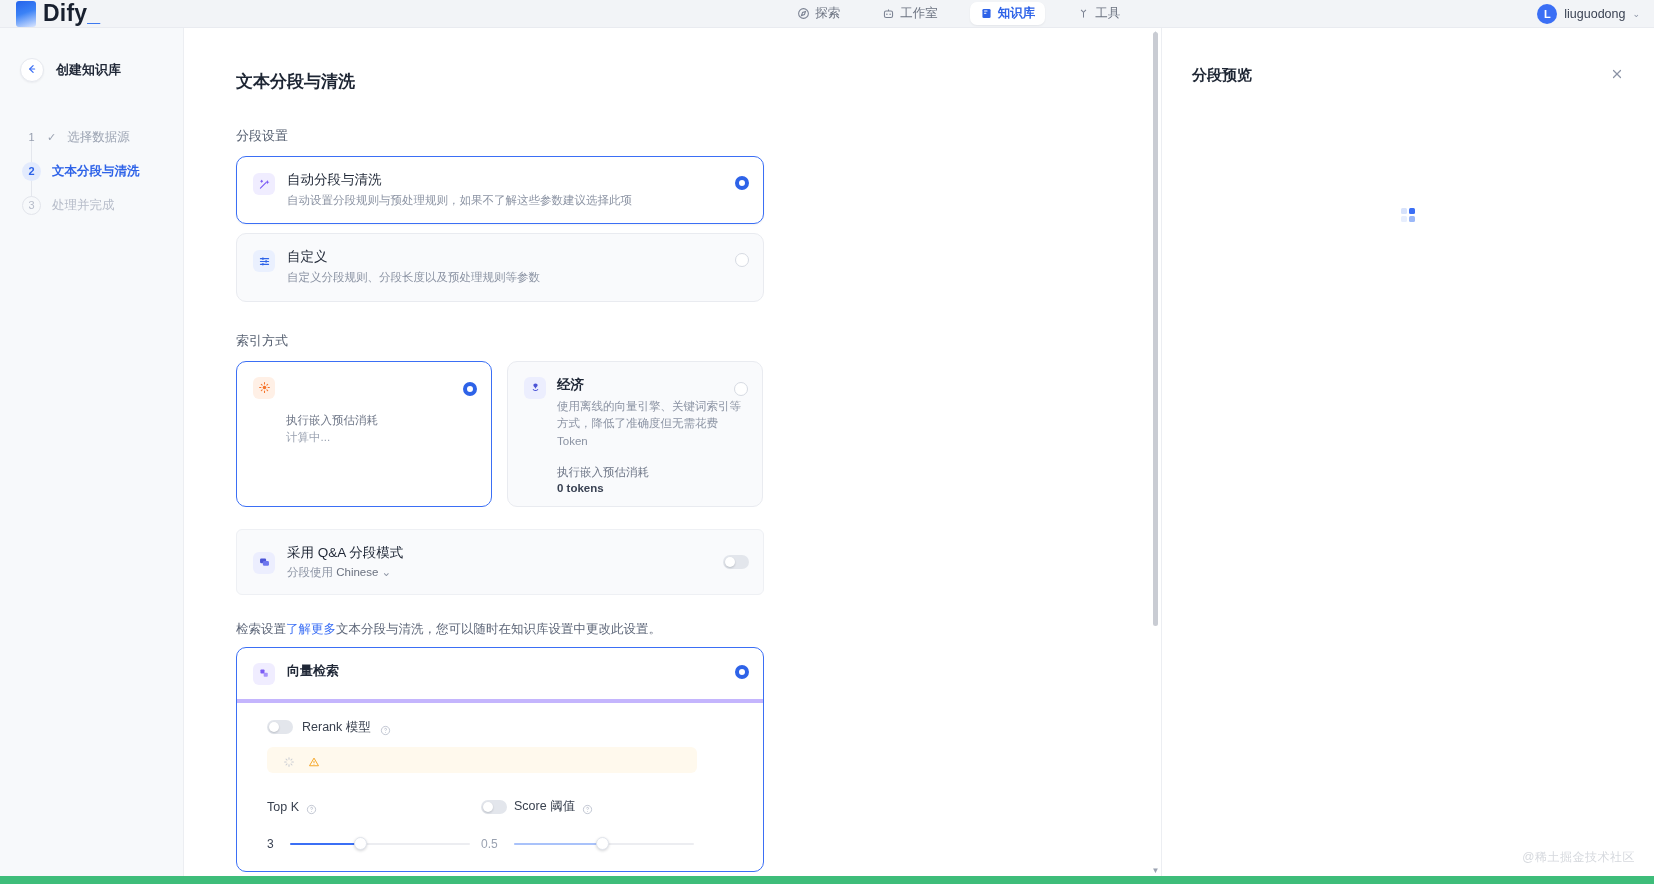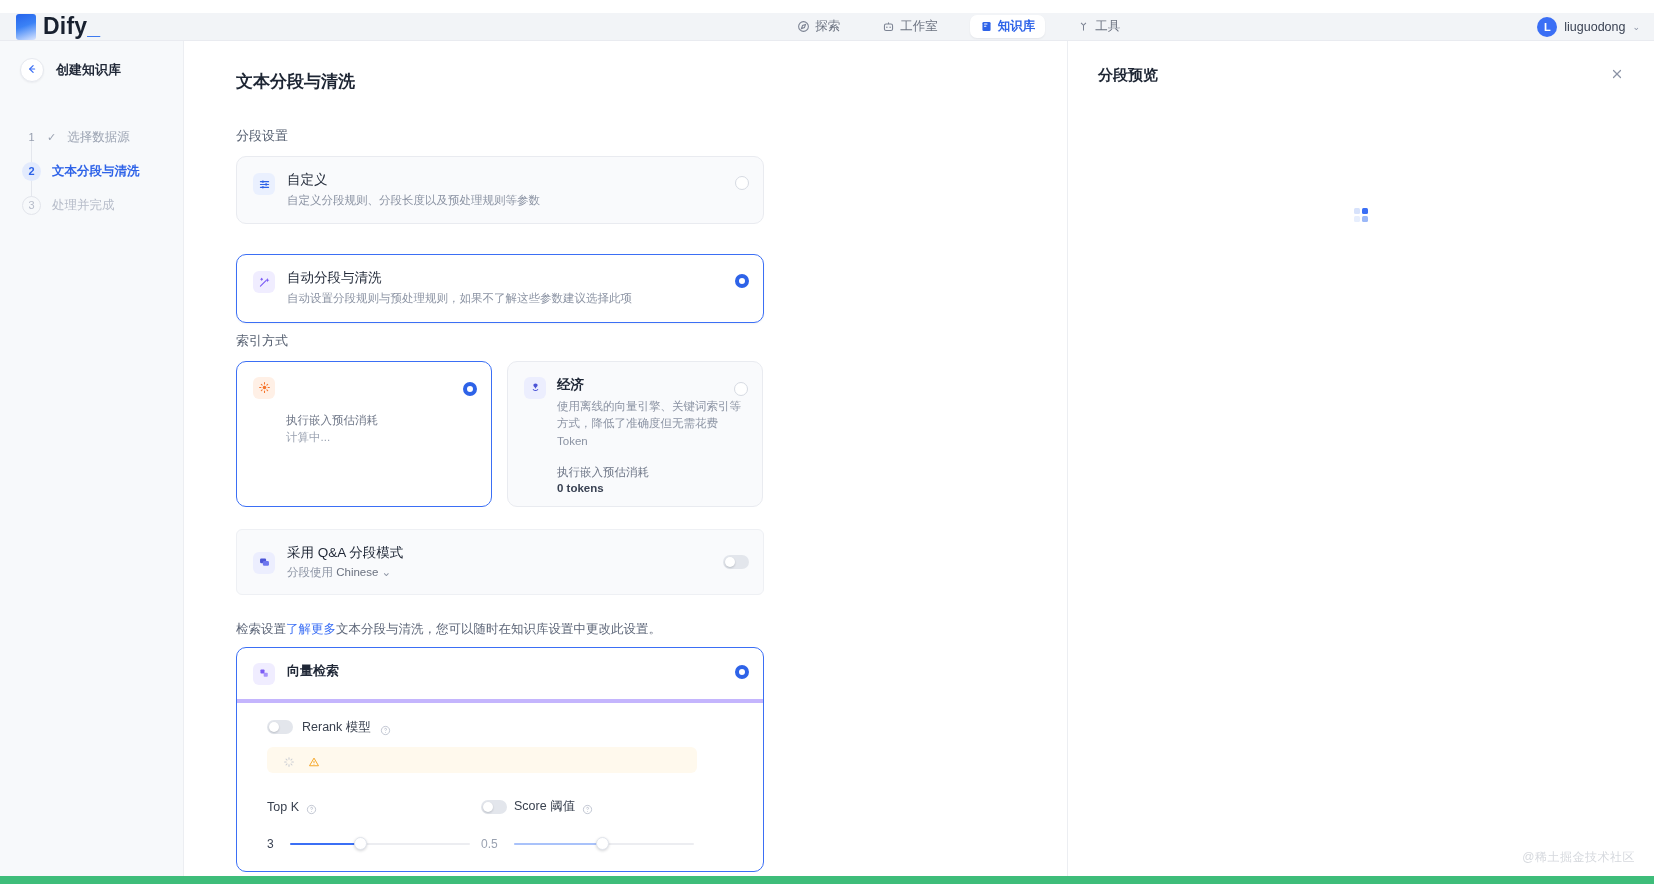--- a/index.html
+++ b/index.html
@@ -6,21 +6,21 @@
   html, body {
     width: 1654px; height: 884px;
     font-family: "Liberation Sans", "DejaVu Sans", sans-serif;
     background: #f2f4f7;
     overflow: hidden;
   }
   .app { position: relative; width: 1654px; height: 884px; background:#fff; }
 
   
   .header {
-    position: absolute; top: 13px; left: 0; right: 0; height: 28px;
+    position: absolute; top: 0; left: 0; right: 0; height: 28px;
     background: #f2f4f7;
     display: flex; 
     border-bottom: 1px solid #e9ebf0;
     z-index: 40;
   }
   .brand { display: flex; align-items: center; gap: 7px; padding-left: 16px; width: 380px; }
   .logo-mark {
     width: 20px; height: 26px; border-radius: 3px;
     background: linear-gradient(160deg,#2563eb 0%,#3b82f6 45%,#dbe6ff 100%);
     flex: none;
@@ -174,21 +174,21 @@
   .knob { position: absolute; top: 0; width: 13px; height: 13px; border-radius: 50%; background: #fff; border: 1px solid #e1e5ec; box-shadow: 0 1px 3px rgba(16,24,40,.18); }
 
   
   .vscroll { position: absolute; top: 28px; right: 0; width: 11px; bottom: 0; background: #fff; }
   .vscroll-col { position: absolute; top: 0; bottom: 0; left: 3px; width: 5px; }
   .vthumb { position: absolute; top: 4px; left: 0; width: 5px; height: 594px; background: #c9ccd3; border-radius: 3px; }
   .vcap { position:absolute; left: 0; width: 11px; height: 11px; display:flex; align-items:center; justify-content:center; color:#9aa2b1; font-size:8px; }
 
   
   .preview {
-    position: absolute; top: 28px; right: 0; width: 587px; bottom: 0;
+    position: absolute; top: 28px; right: 0; width: 493px; bottom: 0;
     background: #fff; border-left: 1px solid #eceef2;
   }
   .preview-head { display: flex; align-items: center; justify-content: space-between; padding: 38px 30px 0 30px; }
   .preview-title { font-size: 15px; font-weight: 700; color: #1d2533; }
   .close-btn { cursor: pointer; color: #8b93a5; font-size: 17px; line-height: 1; }
   .preview-loading { position: absolute; left: 50%; top: 180px; transform: translateX(-50%); }
   .grid-load { display: grid; grid-template-columns: 6px 6px; grid-gap: 2px; }
   .grid-load i { display: block; width: 6px; height: 6px; border-radius: 1.5px; }
 
   .watermark {
@@ -292,53 +292,53 @@
       </div>
     </div>
   </div>
 
   <div class="center">
     <div class="center-inner">
 
       <div class="page-title">文本分段与清洗</div>
 
       <div class="section-label">分段设置</div>
+
+      <div class="opt-card selected">
+        <span class="opt-ico" style="background:#f0edff;">
+          <svg viewBox="0 0 16 16" fill="none" stroke="#7c5cf5" stroke-width="1.4" stroke-linecap="round">
+              <path d="M3 12.5 9.5 6"></path>
+              <path d="M11.5 2.5l.8 1.8 1.8.8-1.8.8-.8 1.8-.8-1.8L8.9 5.1l1.8-.8z" fill="#7c5cf5" stroke="none"></path>
+              <path d="M3.5 4h2"></path>
+              <path d="M4.5 3v2"></path>
+            </svg>
+        </span>
+        <div class="opt-body">
+          <div class="opt-title">自动分段与清洗</div>
+          <div class="opt-desc">自动设置分段规则与预处理规则，如果不了解这些参数建议选择此项</div>
+        </div>
+        <span class="radio on"></span>
+      </div>
 
       <div class="opt-card" style="margin-bottom:30px;">
         <span class="opt-ico" style="background:#eaf0fe;">
           <svg viewBox="0 0 16 16" fill="none" stroke="#2e63e8" stroke-width="1.4" stroke-linecap="round">
               <path d="M3 4.5h10"></path>
               <path d="M3 8h10"></path>
               <path d="M3 11.5h10"></path>
               <circle cx="6" cy="4.5" r="1.4" fill="#2e63e8" stroke="none"></circle>
               <circle cx="10" cy="8" r="1.4" fill="#2e63e8" stroke="none"></circle>
               <circle cx="6" cy="11.5" r="1.4" fill="#2e63e8" stroke="none"></circle>
             </svg>
         </span>
         <div class="opt-body">
           <div class="opt-title">自定义</div>
           <div class="opt-desc">自定义分段规则、分段长度以及预处理规则等参数</div>
         </div>
         <span class="radio"></span>
-      </div>
-
-      <div class="opt-card selected">
-        <span class="opt-ico" style="background:#f0edff;">
-          <svg viewBox="0 0 16 16" fill="none" stroke="#7c5cf5" stroke-width="1.4" stroke-linecap="round">
-              <path d="M3 12.5 9.5 6"></path>
-              <path d="M11.5 2.5l.8 1.8 1.8.8-1.8.8-.8 1.8-.8-1.8L8.9 5.1l1.8-.8z" fill="#7c5cf5" stroke="none"></path>
-              <path d="M3.5 4h2"></path>
-              <path d="M4.5 3v2"></path>
-            </svg>
-        </span>
-        <div class="opt-body">
-          <div class="opt-title">自动分段与清洗</div>
-          <div class="opt-desc">自动设置分段规则与预处理规则，如果不了解这些参数建议选择此项</div>
-        </div>
-        <span class="radio on"></span>
       </div>
 
       <div class="section-label">索引方式</div>
       <div class="idx-grid">
 
         <div class="idx-card selected">
           <div class="idx-top">
             <span class="idx-ico" style="background:#fff0e6;">
               <svg viewBox="0 0 16 16" fill="none" stroke="#f5732a" stroke-width="1.3" stroke-linecap="round">
                   <circle cx="8" cy="8" r="2.2" fill="#f5732a" stroke="none"></circle>

